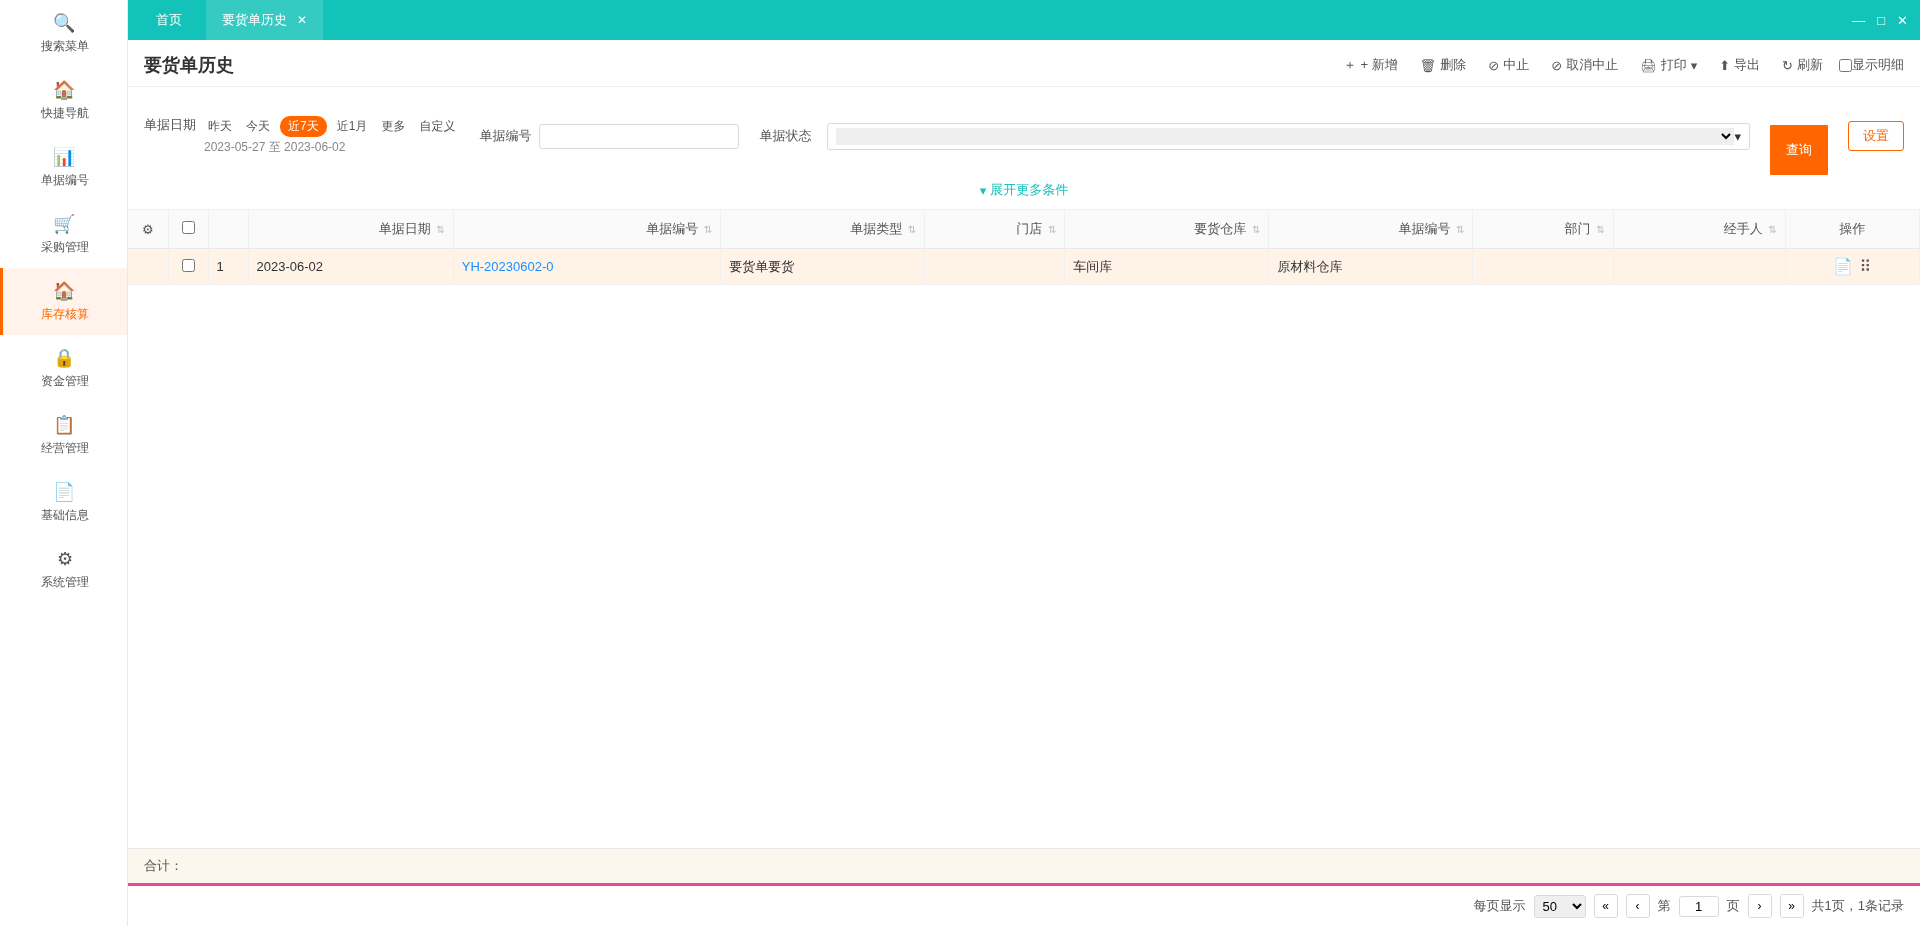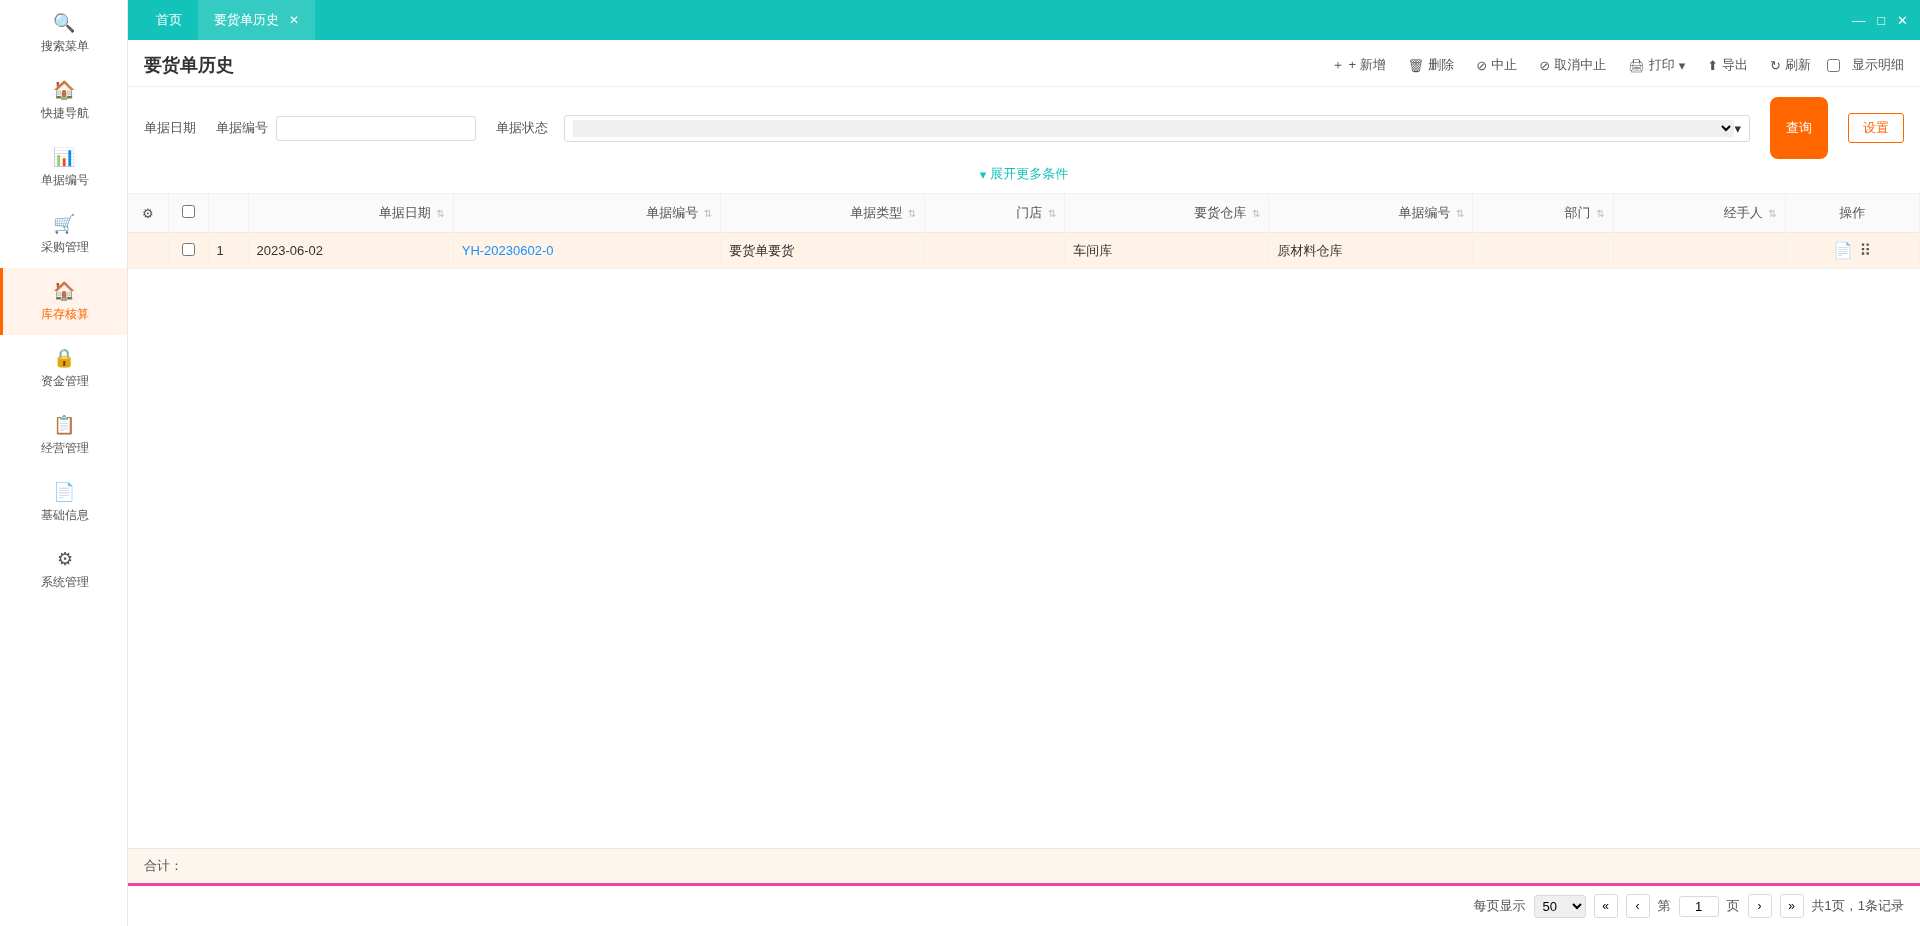--- a/index.html
+++ b/index.html
@@ -32,21 +32,21 @@
     }
     .sidebar-item .icon { font-size: 18px; }
 
     
     .topbar {
       background: #13c2b8;
       height: 40px;
       display: flex;
       align-items: center;
       padding: 0 12px;
-      gap: 0;
+      gap: 8px;
       flex-shrink: 0;
     }
     .tab-item {
       display: flex;
       align-items: center;
       height: 40px;
       padding: 0 16px;
       color: #fff;
       font-size: 13px;
       cursor: pointer;
@@ -105,38 +105,39 @@
       color: #555;
       cursor: pointer;
       padding: 4px 6px;
       border-radius: 3px;
       white-space: nowrap;
     }
     .btn-primary {
       background: #f60;
       color: #fff !important;
       border: none;
-      padding: 22px 16px;
-      border-radius: 8px;
-      cursor: pointer;
-      font-size: 13px;
+      padding: 16px 16px;
+      border-radius: 1px;
+      cursor: pointer;
+      font-size: 13px;
+      margin-top: 28px;
     }
     .btn-setting {
       background: #fff;
       color: #f60 !important;
       border: 1px solid #f60;
       padding: 5px 14px;
       border-radius: 3px;
       cursor: pointer;
       font-size: 13px;
     }
     .display-detail {
       display: flex;
       align-items: center;
-      gap: 12px;
+      gap: 0;
       font-size: 13px;
       color: #555;
       cursor: pointer;
     }
 
     
     .filter-area {
       padding: 10px 16px;
       border-bottom: 1px solid #f0f0f0;
       background: #fff;
@@ -385,20 +386,31 @@
           <span>显示明细</span>
         </div>
       </div>
     </div>
 
     <div class="filter-area">
       <div class="filter-row">
 
         <div style="display:flex;align-items:flex-start;gap:8px;">
           <span class="filter-label">单据日期</span>
+          <div>
+            <div class="date-shortcuts">
+              <span class="date-btn">昨天</span>
+              <span class="date-btn">今天</span>
+              <span class="date-btn active">近7天</span>
+              <span class="date-btn">近1月</span>
+              <span class="date-btn">更多</span>
+              <span class="date-btn">自定义</span>
+            </div>
+            <div class="date-range">2023-05-27 至 2023-06-02</div>
+          </div>
         </div>
 
         <div style="display:flex;align-items:center;gap:8px;">
           <span class="filter-label">单据编号</span>
           <input class="filter-input" type="text" style="">
         </div>
 
         <div style="display:flex;align-items:center;gap:16px;flex:1;justify-content:flex-end;">
           <span class="filter-label">单据状态</span>
           <div class="filter-select-wrap" style="flex:1;">

